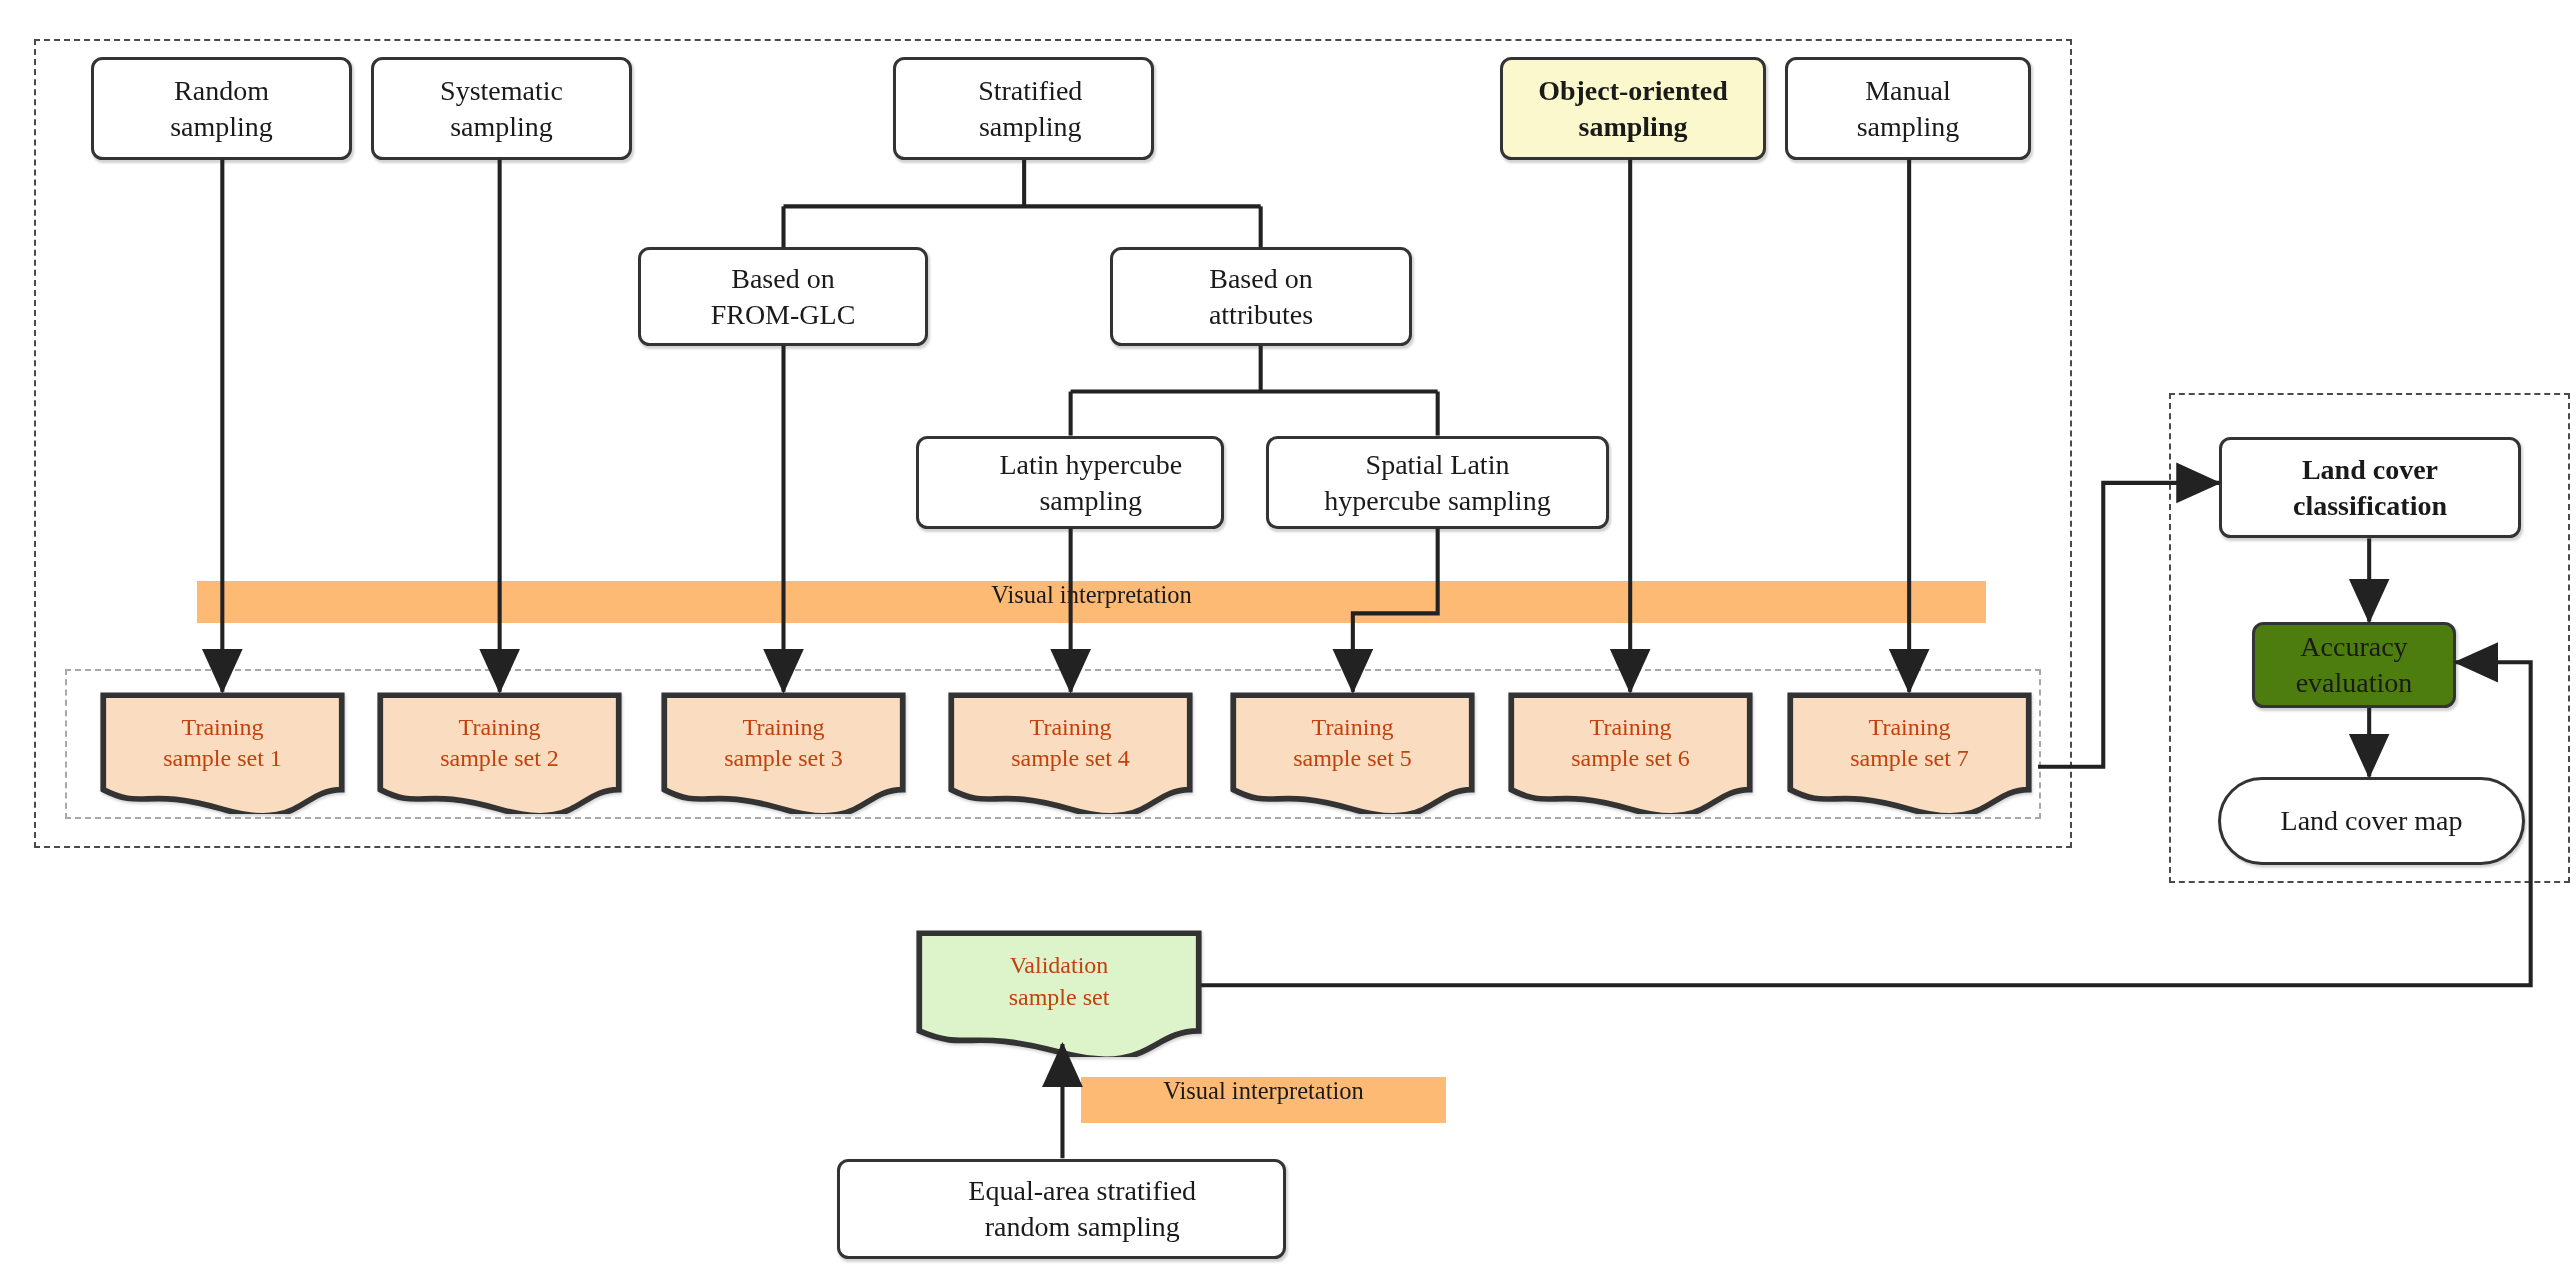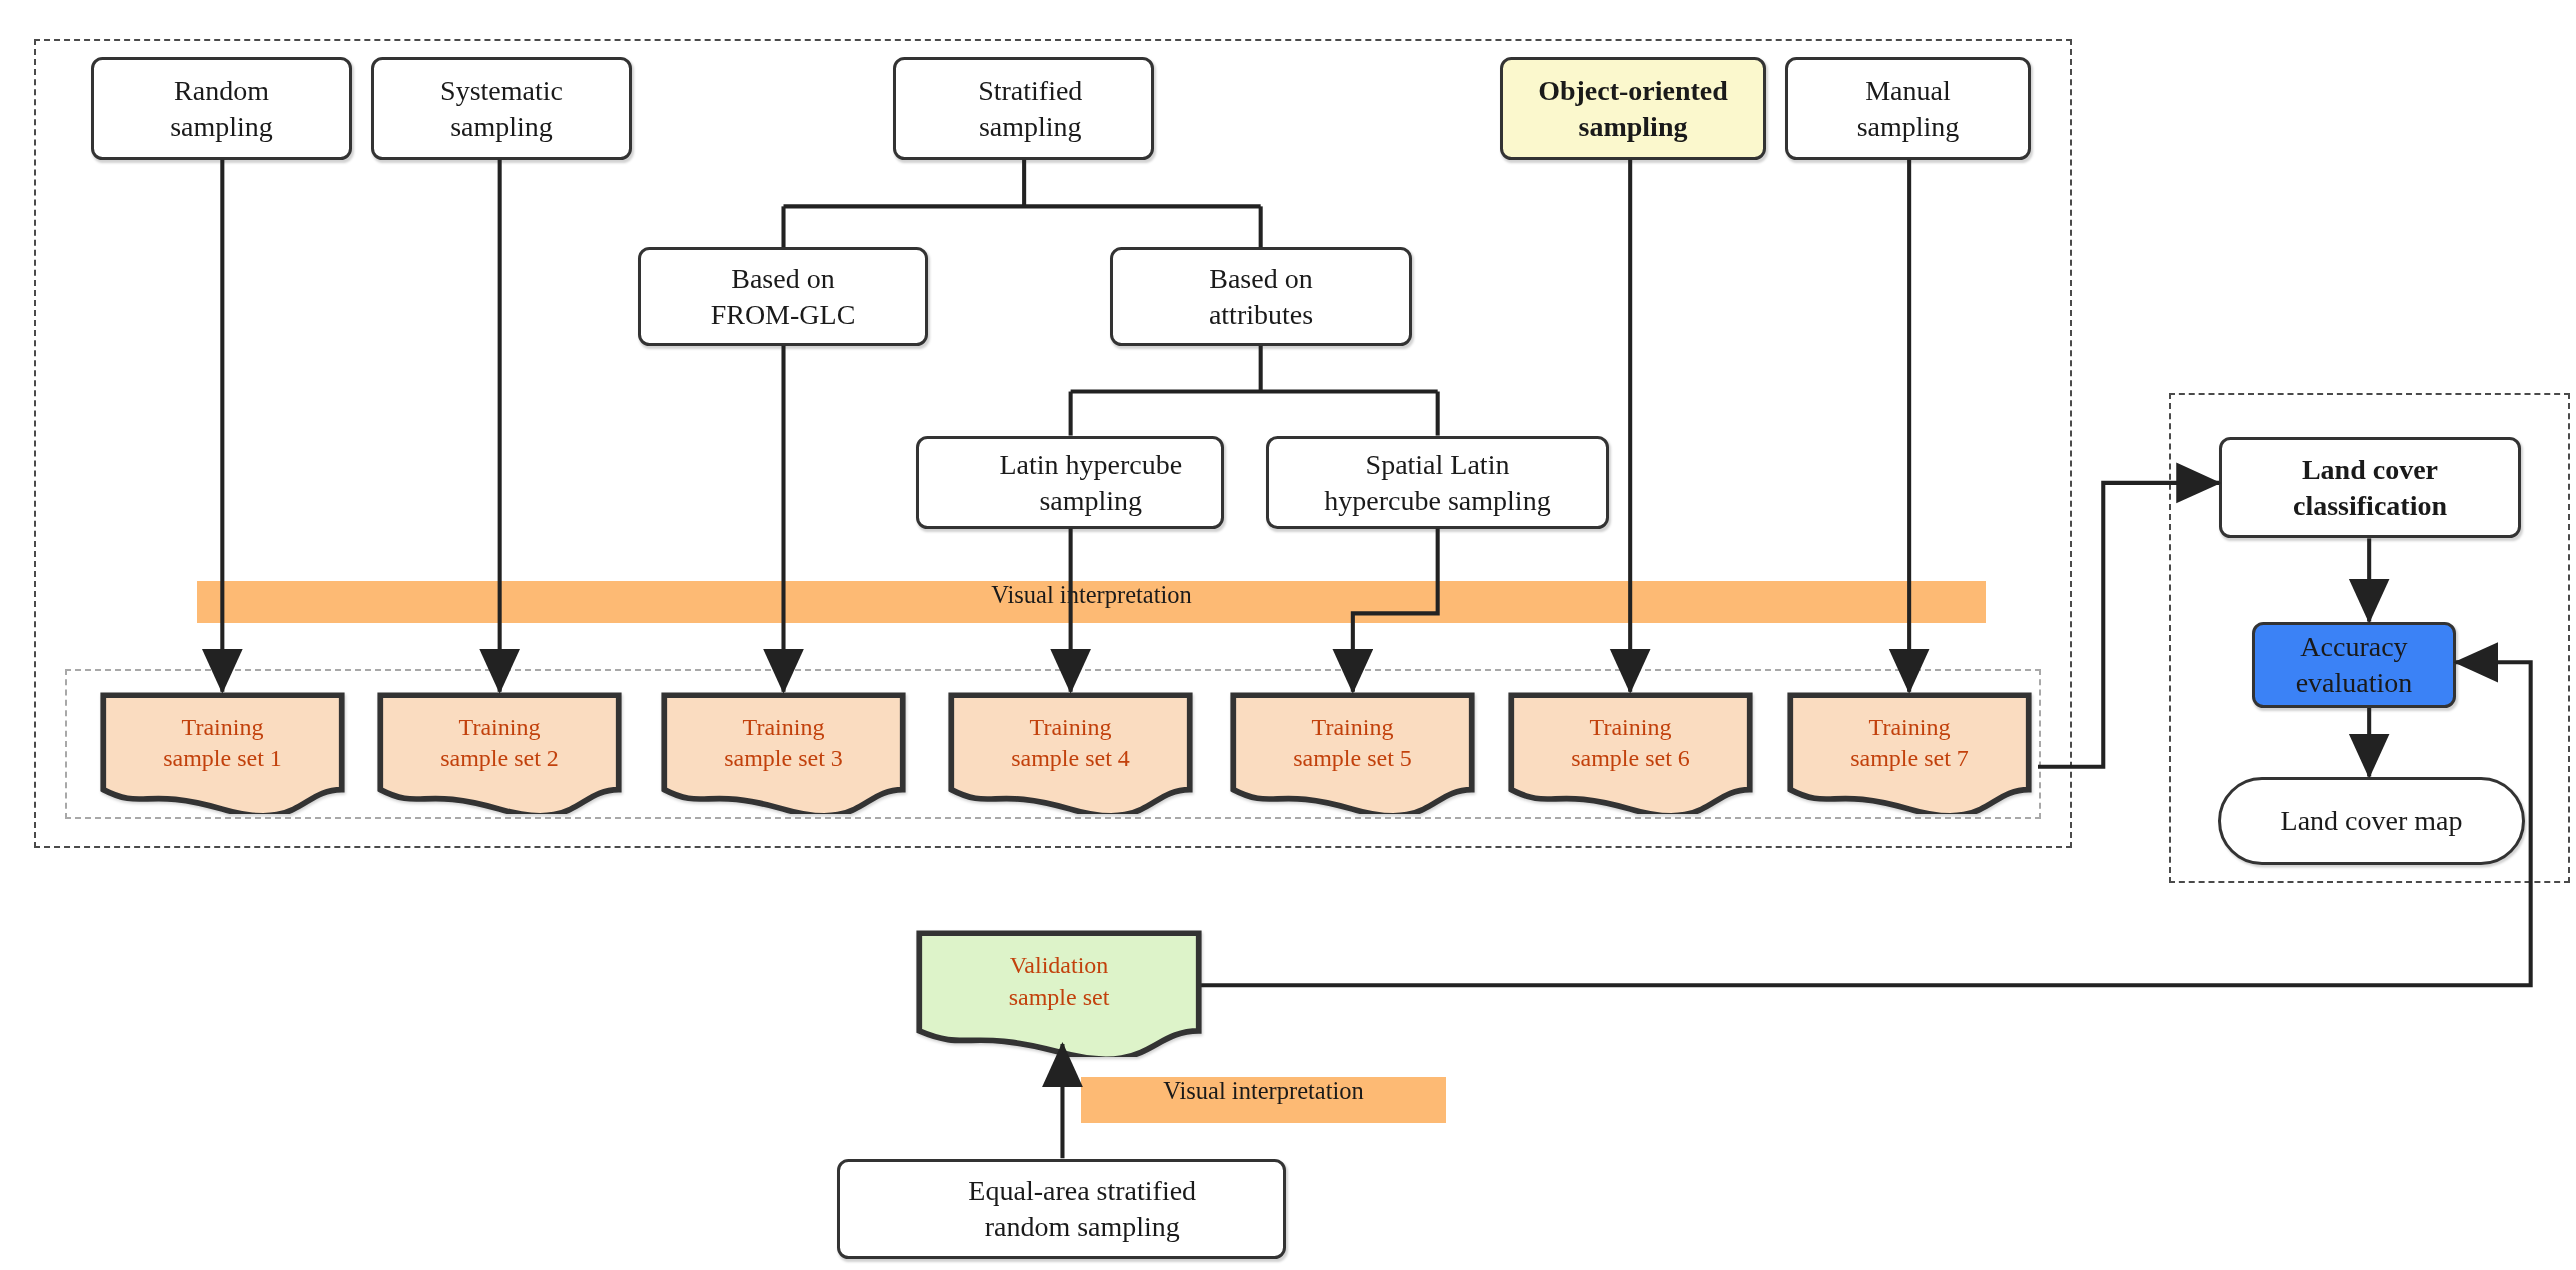--- a/index.html
+++ b/index.html
@@ -45,21 +45,21 @@
     padding: 1.6px 6.5px;
   }
   .node.stadium {
     border-radius: 8159px;
   }
   .node.highlight-yellow {
     background: #fbf8cd;
     font-weight: bold;
   }
   .node.highlight-blue {
-    background: #3b82f6;
+    background: #4d7c0f;
   }
   
   .doc {
     position: absolute;
     box-sizing: border-box;
   }
   .doc svg {
     position: absolute;
     inset: 0;
     width: 100%;

